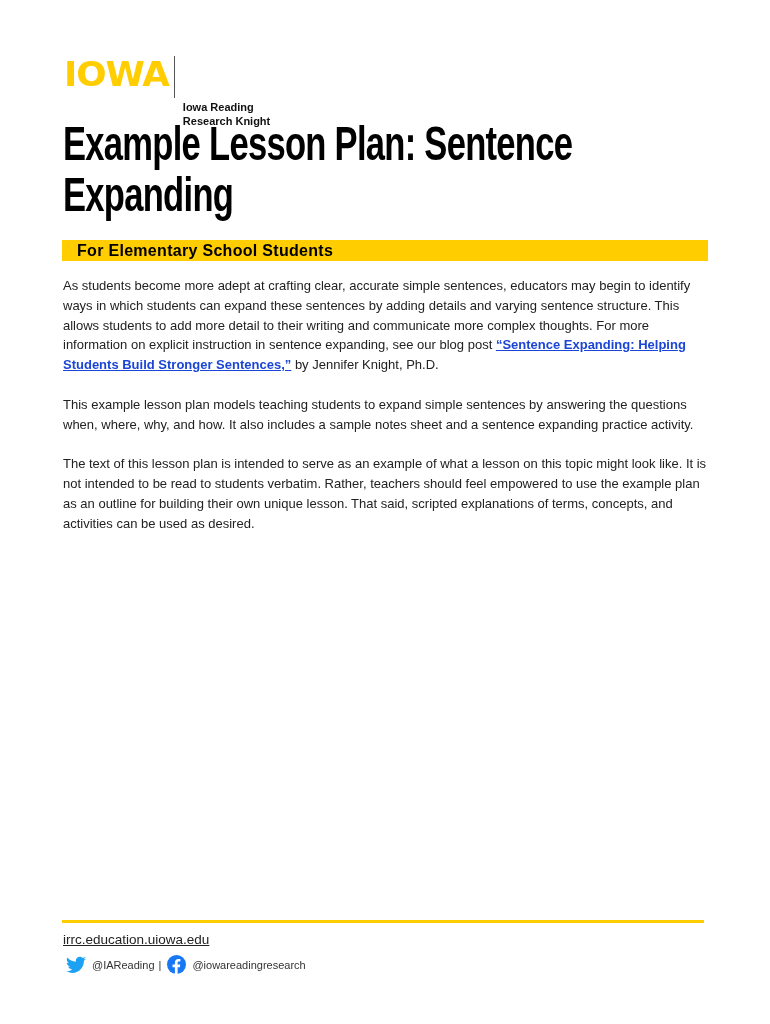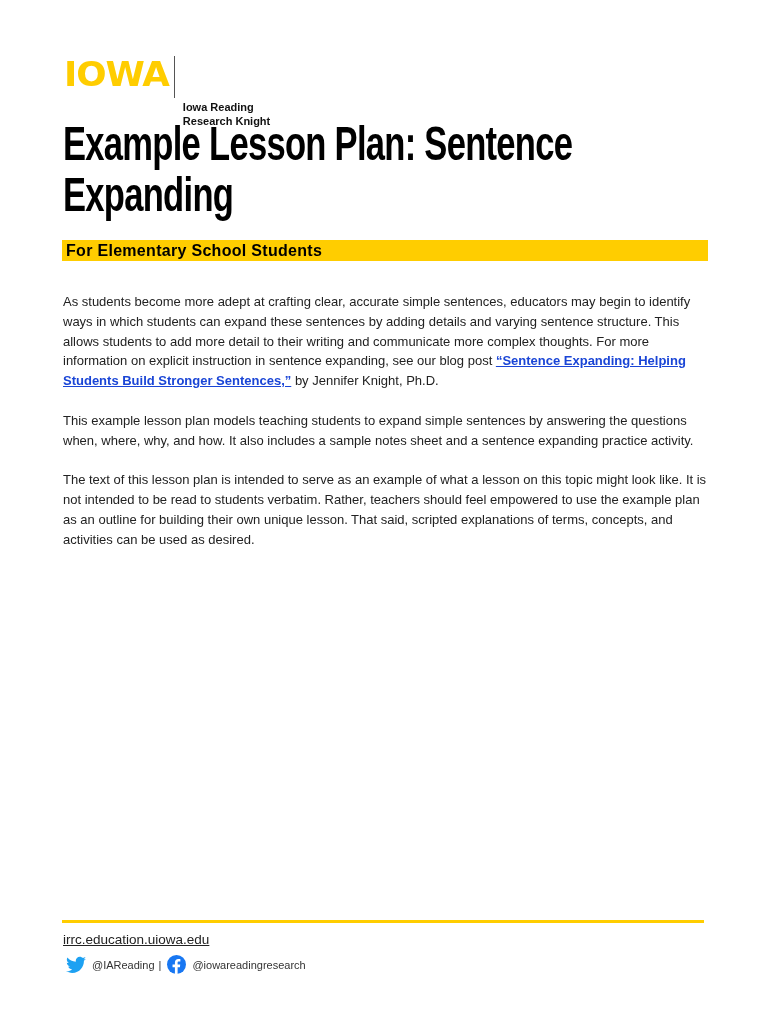--- a/index.html
+++ b/index.html
@@ -11,23 +11,23 @@
                transform: scaleX(1.05); transform-origin: left; }
   .logo-sep { width: 1px; height: 42px; background: #555; margin-left: 10px; margin-right: 8px; }
   .logo-text { font-family: "Liberation Sans", sans-serif; font-weight: bold; font-size: 11px;
                line-height: 14px; color: #111; margin-top: 44px; }
   h1.title { position: absolute; left: 63px; top: 118px; margin: 0; width: 620px;
              font-family: "Liberation Sans", sans-serif; font-weight: bold; font-size: 48px;
              line-height: 51px; color: #000; letter-spacing: -1px;
              transform: scaleX(0.72); transform-origin: left top; width: 860px; }
   .subhead { position: absolute; left: 62px; top: 240px; width: 646px; height: 21px;
              background: #FFCD00; font-weight: bold; font-size: 16px; line-height: 21px;
-             color: #000; padding-left: 4px; box-sizing: border-box; letter-spacing: 0.3px; }
+             color: #000; padding-left: 15px; box-sizing: border-box; letter-spacing: 0.3px; }
   .body { position: absolute; left: 63px; top: 276px; width: 650px; font-size: 13px;
-          line-height: 19.8px; color: #222; margin-top: 16px; }
+          line-height: 19.8px; color: #222; }
   .body p { margin: 0 0 19.8px 0; }
   .body a { color: #1a45d6; font-weight: bold; text-decoration: underline; }
   .footer-rule { position: absolute; left: 62px; top: 920px; width: 642px; height: 3px; background: #FFCD00; }
   .footer-url { position: absolute; left: 63px; top: 932px; font-size: 13.5px; color: #222; text-decoration: underline; }
   .footer-social { position: absolute; left: 66px; top: 955px; display: flex; align-items: center;
                    font-size: 11px; color: #333; }
   .tw { width: 20px; height: 18px; margin-right: 6px; }
   .fb { width: 19px; height: 19px; margin: 0 6px 0 6px; }
   .pipe { margin-left: 4px; }
 </style>

